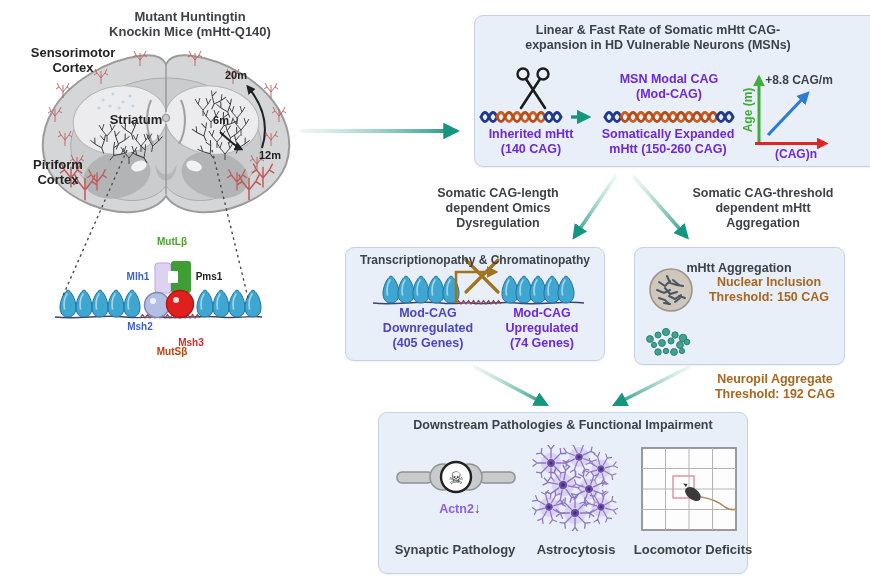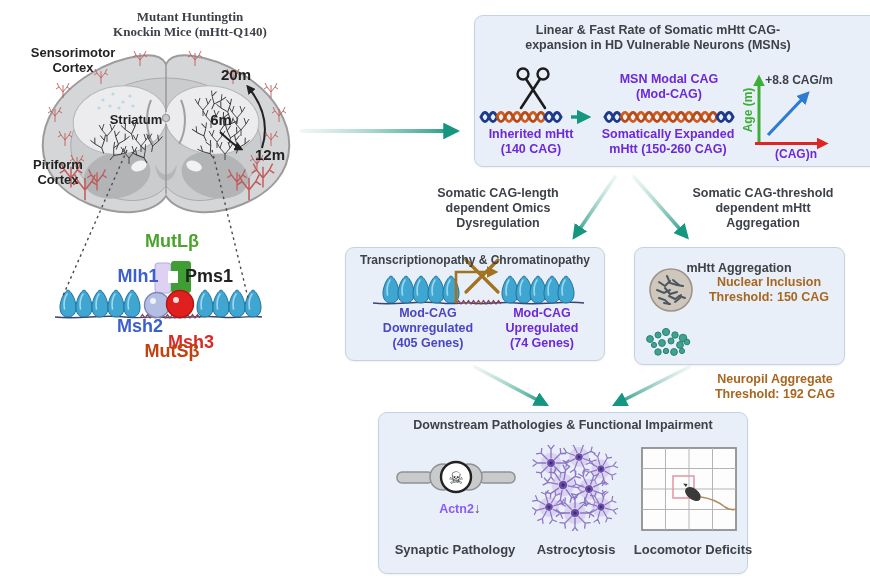--- a/index.html
+++ b/index.html
@@ -8,21 +8,21 @@
   .abs{position:absolute;}
   .lbl{position:absolute;transform:translate(-50%,-50%);font-weight:700;
     white-space:nowrap;text-align:center;line-height:1.18;}
   .vlbl{position:absolute;transform:translate(-50%,-50%) rotate(-90deg);
     font-weight:700;white-space:nowrap;}
   .box{position:absolute;background:#e9eff8;border:1.5px solid #c6d2e2;
     border-radius:9px;box-shadow:0 1px 2px rgba(40,60,90,.07);}
   .c-dark{color:#3d4248;} .c-red{color:#6d28d9;} .c-blue{color:#3c5fce;}
   .c-violet{color:#4a45c5;} .c-green{color:#4ca32b;} .c-brown{color:#a8661f;}
   .c-gray{color:#8b5cf6;} .c-black{color:#222;} .fs12{font-size:12px;} .fs125{font-size:12.5px;}
-  .fs13{font-size:13px;} .fs135{font-size:18px;} .fs15{font-size:15px;}
+  .fs13{font-size:13px;} .fs135{font-size:10px;} .fs15{font-size:11px;}
   svg{display:block;}
 </style>
 </head>
 <body>
 
 <div class="canvas">
 
   <svg width="0" height="0" style="position:absolute">
     <defs>
       <marker id="mteal" viewBox="0 0 10 10" refX="7" refY="5" markerWidth="4.2" markerHeight="4.2" orient="auto-start-reverse">
@@ -82,21 +82,21 @@
           M0,4 L0,12 M0,12 L-3,16 M0,12 L3,16
           M-2.8,2.8 L-8.5,8.5 M-8.5,8.5 L-13,8 M-8.5,8.5 L-8,13
           M-4,0 L-12,0 M-12,0 L-16,-3 M-12,0 L-16,3
           M-2.8,-2.8 L-8.5,-8.5 M-8.5,-8.5 L-8,-13 M-8.5,-8.5 L-13,-8"></path>
         <circle r="3.4" fill="#6a4fa8"></circle>
           <circle r="1.4" fill="#432a7c"></circle>
         </g>
     </defs>
   </svg>
 
-  <div class="lbl fs13 c-dark" style="left:190px;top:24px;font-family:Liberation Serif, serif;">
+  <div class="lbl fs13 c-dark" style="left:190px;top:24px;">
     <div>Mutant Huntingtin</div>
     <div>Knockin Mice (mHtt-Q140)</div>
   </div>
 
   <svg class="abs" style="left:35px;top:48px;" width="265" height="172" viewBox="0 0 265 172">
     <path d="M131,16 C127,8 118,6 104,8 C72,12 34,34 18,62 C4,86 4,112 20,132 C36,152 70,166 98,164
              C114,163 126,156 131,148 C136,156 148,163 164,164 C192,166 226,152 242,132
              C258,112 258,86 244,62 C228,34 190,12 158,8 C144,6 135,8 131,16 Z" fill="#d5d6d8" stroke="#9b9b9b" stroke-width="2"></path>
     <path d="M131,30 C90,30 50,52 38,84 C30,108 44,136 74,148 C100,158 122,150 131,138
              C140,150 162,158 188,148 C218,136 232,108 224,84 C212,52 172,30 131,30 Z" fill="#cbccce" stroke="#ababad" stroke-width="1"></path>

